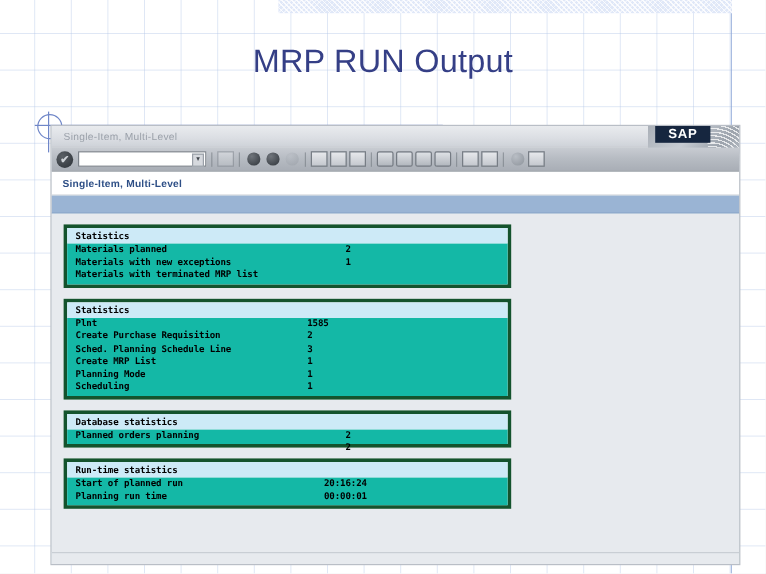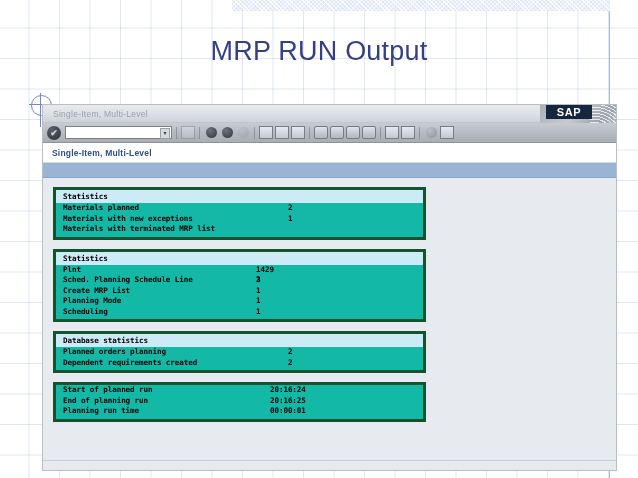--- a/index.html
+++ b/index.html
@@ -411,23 +411,24 @@
               <div class="prow prow-wrap">
                 <span class="lbl">Materials with terminated MRP list</span>
               </div>
             </div>
           </div>
           <div class="panel">
             <div class="panel-head">Statistics</div>
             <div class="panel-rows">
               <div class="prow prow-wrap">
                 <span class="lbl">Plnt</span>
-                <span class="val-col-b">1429</span>
-              </div>
-              <div class="prow prow-wrap">
+                <span class="val-col-b">1585</span>
+              </div>
+              <div class="prow prow-wrap">
+                <span class="lbl">Create Purchase Requisition</span>
                 <span class="val-col-b">2</span>
               </div>
               <div class="prow prow-wrap">
                 <span class="lbl">Sched. Planning Schedule Line</span>
                 <span class="val-col-b">3</span>
               </div>
               <div class="prow prow-wrap">
                 <span class="lbl">Create MRP List</span>
                 <span class="val-col-b">1</span>
               </div>
@@ -442,34 +443,30 @@
             </div>
           </div>
           <div class="panel">
             <div class="panel-head">Database statistics</div>
             <div class="panel-rows">
               <div class="prow prow-wrap">
                 <span class="lbl">Planned orders planning</span>
                 <span class="val-col-a">2</span>
               </div>
               <div class="prow prow-wrap">
-                <span class="lbl">Dependent requirements created</span>
                 <span class="val-col-a">2</span>
               </div>
             </div>
           </div>
           <div class="panel">
+            <div class="panel-head">Run-time statistics</div>
             <div class="panel-rows">
               <div class="prow prow-wrap">
                 <span class="lbl">Start of planned run</span>
                 <span class="val-col-c">20:16:24</span>
-              </div>
-              <div class="prow prow-wrap">
-                <span class="lbl">End of planning run</span>
-                <span class="val-col-c">20:16:25</span>
               </div>
               <div class="prow prow-wrap">
                 <span class="lbl">Planning run time</span>
                 <span class="val-col-c">00:00:01</span>
               </div>
             </div>
           </div>
         </div>
     </div>
 

